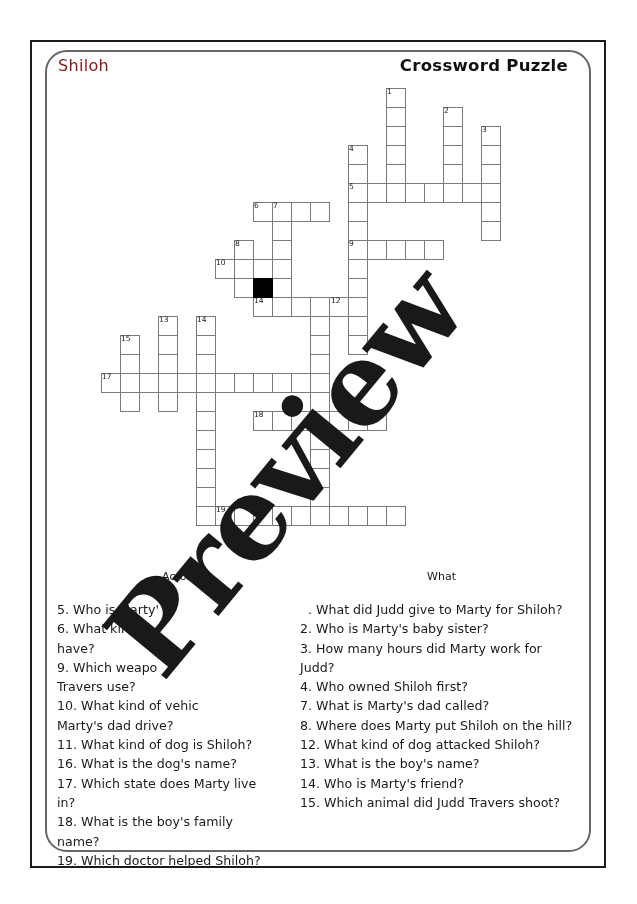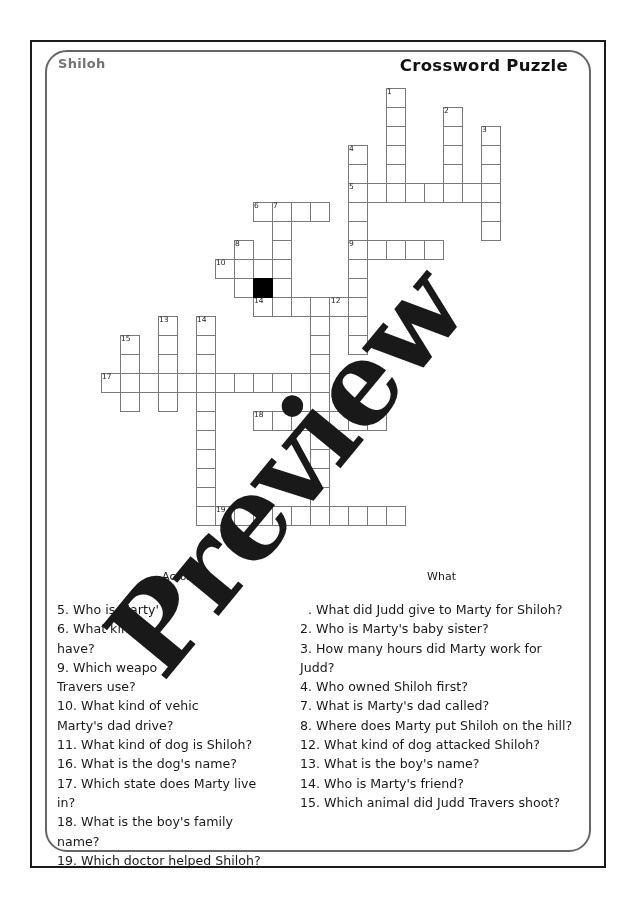--- a/index.html
+++ b/index.html
@@ -1,20 +1,20 @@
 <!DOCTYPE html>
 <html><head>
 <meta charset="utf-8">
 <style>
   html,body{margin:0;padding:0;background:#ffffff;}
   body{width:637px;height:904px;position:relative;font-family:"DejaVu Sans",sans-serif;overflow:hidden;}
   .page{position:absolute;left:0;top:0;width:637px;height:904px;background:#fff;}
   .outer-border{position:absolute;left:30px;top:40px;width:576px;height:828px;border:2px solid #1a1a1a;box-sizing:border-box;}
   .inner-card{position:absolute;left:45px;top:50px;width:546px;height:802px;border:2px solid #666;border-radius:22px;box-sizing:border-box;background:#fff;}
-  .title-left{position:absolute;left:58px;top:56px;font-size:13px;font-weight:bold;color:#737373;letter-spacing:.3px;}
+  .title-left{position:absolute;left:58px;top:56px;font-size:16px;font-weight:normal;color:#7f1d1d;letter-spacing:.3px;}
   .title-right{position:absolute;right:69px;top:56px;font-size:16.5px;font-weight:bold;color:#111;letter-spacing:.3px;}
   #grid{position:absolute;left:101px;top:88px;z-index:2;}
   .cell{position:absolute;width:20px;height:20px;box-sizing:border-box;border:1px solid #7a7a7a;background:#fff;}
   .cell.black{background:#000;border-color:#000;}
   .cell-num{position:absolute;left:1px;top:0px;font-size:7.5px;line-height:8px;color:#222;font-family:"DejaVu Sans",sans-serif;}
   .clue-col{position:absolute;top:570px;z-index:1;}
   .clue-col.across{left:57px;width:246px;}
   .clue-col.down{left:300px;width:283px;}
   .clue-header{text-align:center;font-size:11px;color:#1a1a1a;height:19px;}
   .clue-lines{margin-top:11px;}

